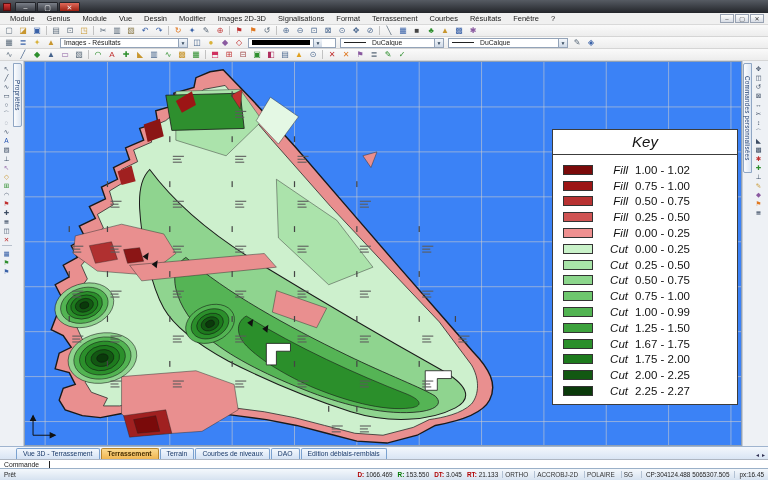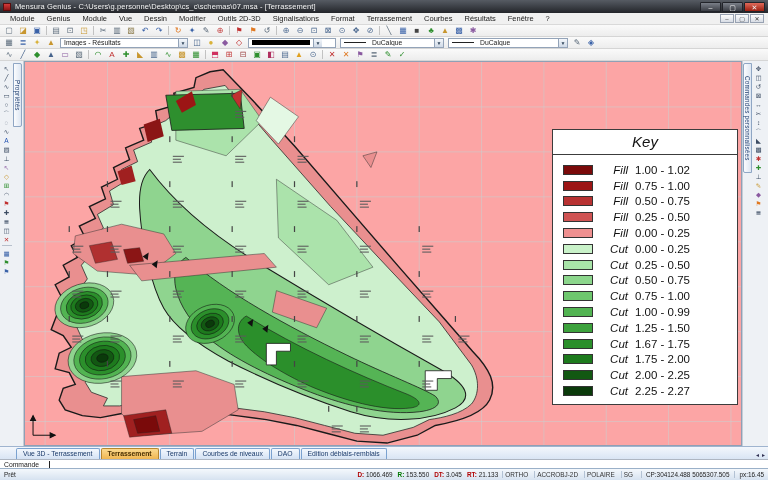--- a/index.html
+++ b/index.html
@@ -36,21 +36,21 @@
   
   .workspace { flex:1 1 auto; display:flex; min-height:0; background:#e3e3e3; }
   .sidebar { display:flex; flex:0 0 auto; background:#eef1f5; }
   .sidebar.left { width:24px; border-right:1px solid #c5ccd6; }
   .sidebar.right { width:26px; border-left:1px solid #c5ccd6; flex-direction:row; }
   .icon-col { width:13px; display:flex; flex-direction:column; align-items:center; padding-top:2px; gap:0; }
   .sbtn { width:12px; height:9px; font-size:6.5px; line-height:9px; text-align:center; color:#3c4c63; border:1px solid transparent; }
   .vtab { writing-mode:vertical-rl; font-size:6.3px; color:#1d3c6e; background:linear-gradient(90deg,#fbfcfe,#dde6f2); border:1px solid #8fa6c4; border-radius:0 2px 2px 0; padding:4px 0; height:64px; margin-top:2px; text-align:center; letter-spacing:.2px; }
   .vtab.tall { height:110px; border-radius:2px 0 0 2px; }
 
-  .canvas { position:relative; flex:1 1 auto; background:#fca5a5; border:1px solid #8fa0b5; overflow:hidden; }
+  .canvas { position:relative; flex:1 1 auto; background:#3b82f6; border:1px solid #8fa0b5; overflow:hidden; }
   .canvas svg { position:absolute; left:0; top:0; width:100%; height:100%; }
 
   
   .keybox { position:absolute; left:527px; top:67px; width:186px; height:276px; background:#fff; border:1px solid #3c3c3c; z-index:5; }
   .key-title { height:25px; border-bottom:1px solid #3c3c3c; font-size:15px; font-style:italic; text-align:center; line-height:24px; color:#111; }
   .key-rows { padding:7px 8px 0 10px; }
   .key-row { display:flex; align-items:center; height:15.8px; }
   .key-swatch { width:30px; height:10px; border:1px solid #333; flex:0 0 auto; }
   .key-type { width:42px; text-align:right; font-size:11.5px; font-style:italic; color:#111; padding-right:7px; flex:0 0 auto; }
   .key-range { font-size:11.5px; color:#111; white-space:nowrap; }
@@ -75,37 +75,36 @@
   .scoords { margin-left:6px; border-left:1px solid #b3c2d4; padding-left:4px; }
   .szoom { margin-left:5px; border-left:1px solid #b3c2d4; padding-left:4px; }
 </style>
 </head>
 <body>
 
 <div id="app">
 
   <div class="titlebar">
     <span class="app-icon"></span>
-    <span class="title-text">Mensura Genius - C:\Users\g.personne\Desktop\cs_c\schemas\07.msa - [Terrassement]</span>
     <span class="win-btns" id="win-btns">
         <span class="win-btn">–</span>
         <span class="win-btn">▢</span>
         <span class="win-btn close">✕</span>
       </span>
   </div>
 
   <div class="menubar">
     <span id="menu-items" style="display:flex;">
         <span class="menu-item">Module</span>
         <span class="menu-item">Genius</span>
         <span class="menu-item">Module</span>
         <span class="menu-item">Vue</span>
         <span class="menu-item">Dessin</span>
         <span class="menu-item">Modifier</span>
-        <span class="menu-item">Outils 2D-3D</span>
+        <span class="menu-item">Images 2D-3D</span>
         <span class="menu-item">Signalisations</span>
         <span class="menu-item">Format</span>
         <span class="menu-item">Terrassement</span>
         <span class="menu-item">Courbes</span>
         <span class="menu-item">Résultats</span>
         <span class="menu-item">Fenêtre</span>
         <span class="menu-item">?</span>
       </span>
     <span class="menu-spacer"></span>
     <span id="mdi-btns" style="display:flex;">

